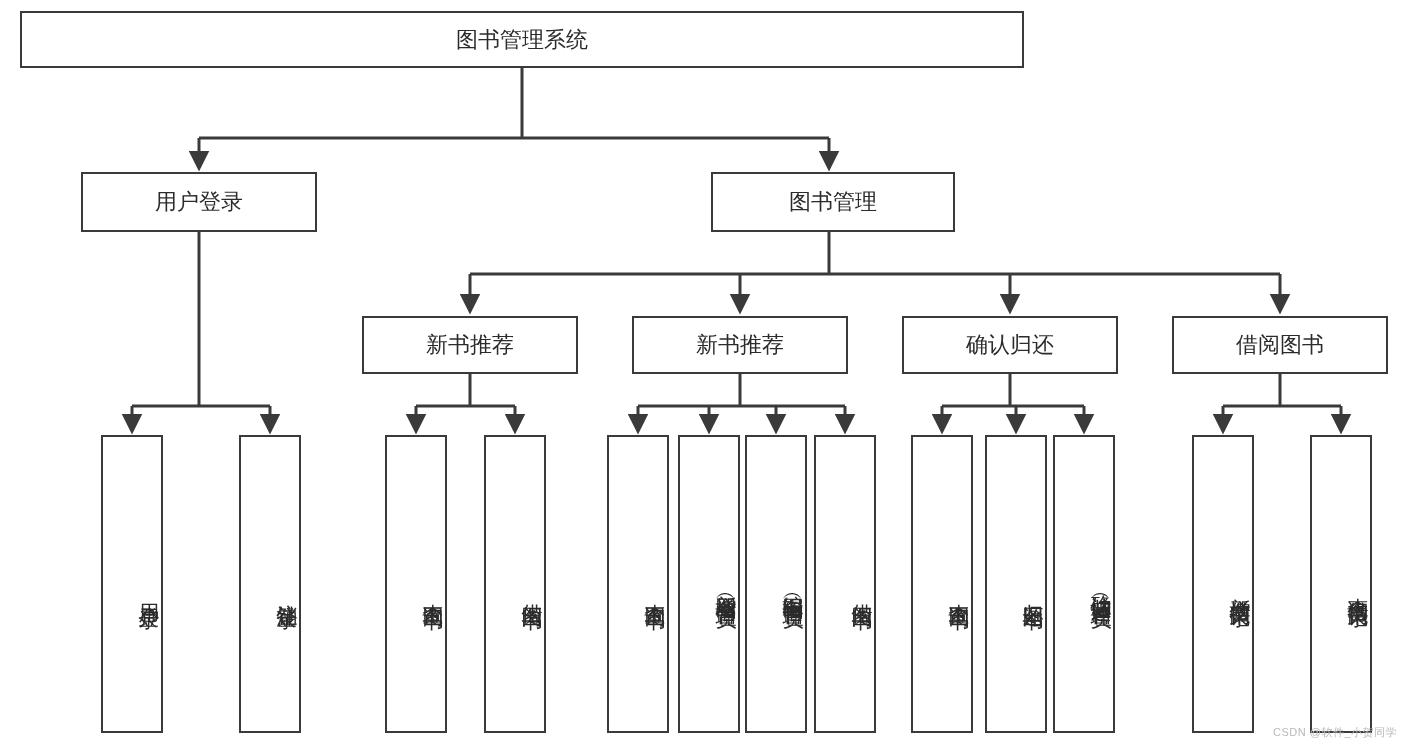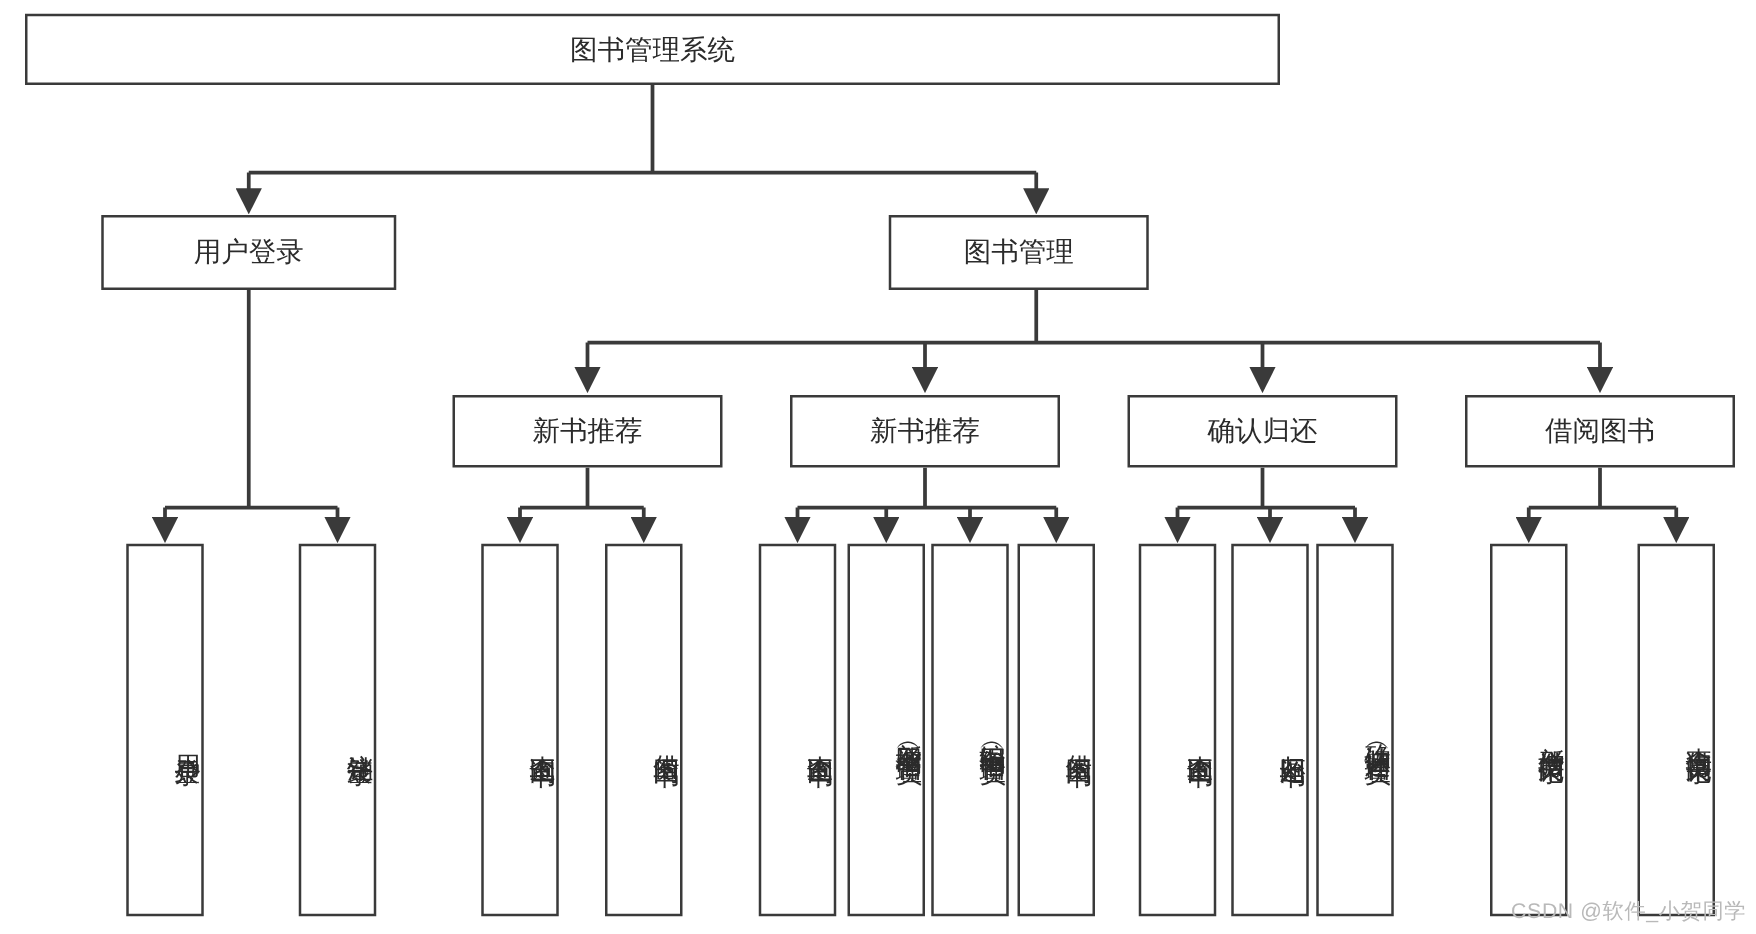--- a/index.html
+++ b/index.html
@@ -52,21 +52,21 @@
   .node.v.tall {
     padding-top: 6px;
   }
   .node .lbl {
     display: block;
   }
   #watermark {
     position: absolute;
     right: 8px;
     bottom: 7px;
-    font-size: 17px;
+    font-size: 11px;
     color: #b9b9b9;
     white-space: nowrap;
     letter-spacing: 0.5px;
   }
 </style>
 </head>
 <body>
 
 <div id="canvas">
 
@@ -122,21 +122,21 @@
   </svg>
 
   <div class="node h" style="left:20px;top:11px;width:1004px;height:57px;">
     <span class="lbl">图书管理系统</span>
   </div>
 
   <div class="node h" style="left:81px;top:172px;width:236px;height:60px;">
     <span class="lbl">用户登录</span>
   </div>
 
-  <div class="node h" style="left:711px;top:172px;width:208px;height:60px;">
+  <div class="node h" style="left:711px;top:172px;width:244px;height:60px;">
     <span class="lbl">图书管理</span>
   </div>
 
   <div class="node h" style="left:362px;top:316px;width:216px;height:58px;text-align:center;">
     <span class="lbl">新书推荐</span>
   </div>
 
   <div class="node h" style="left:632px;top:316px;width:216px;height:58px;">
     <span class="lbl">新书推荐</span>
   </div>

